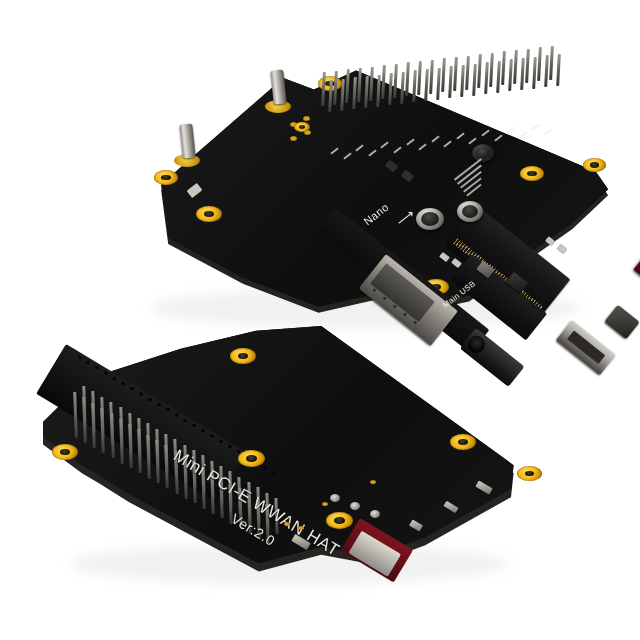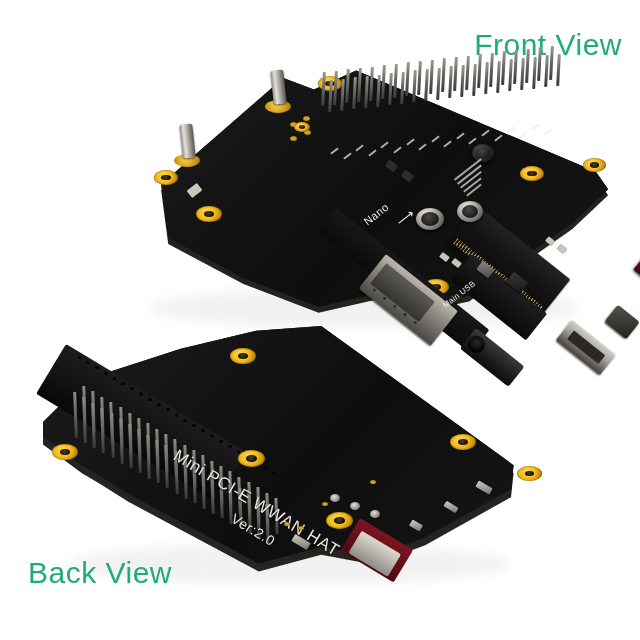--- a/index.html
+++ b/index.html
@@ -260,21 +260,20 @@
   .shadow{
     position:absolute;background:rgba(120,120,120,.10);
     filter:blur(6px);border-radius:50%;
   }
 </style>
 </head>
 <body>
 
 <div id="stage">
 
-  <div class="view-label" id="front-label">Front View</div>
 
   <div class="board-wrap" id="front-board">
 
     <div class="shadow" style="left:10px;top:230px;width:430px;height:40px;"></div>
 
     <div class="pcb" id="fb-edge"></div>
     <div class="pcb" id="fb-body"></div>
 
     <div class="ant-base" style="left:34px;top:96px;"></div>
     <div class="ant" style="left:41px;top:66px;transform:rotate(-6deg);"></div>
@@ -537,15 +536,14 @@
 
     <div class="joint" style="left:300px;top:168px;width:10px;height:8px;"></div>
     <div class="joint" style="left:320px;top:176px;width:10px;height:8px;"></div>
     <div class="joint" style="left:340px;top:184px;width:10px;height:8px;"></div>
     <div class="jointsq" style="left:380px;top:196px;width:12px;height:7px;transform:rotate(31deg);"></div>
     <div class="jointsq" style="left:414px;top:178px;width:14px;height:6px;transform:rotate(31deg);"></div>
     <div class="jointsq" style="left:262px;top:212px;width:18px;height:8px;transform:rotate(31deg);"></div>
     <div class="jointsq" style="left:446px;top:158px;width:16px;height:7px;transform:rotate(31deg);"></div>
   </div>
 
-  <div class="view-label" id="back-label">Back View</div>
 
 </div>
 
 </body></html>

